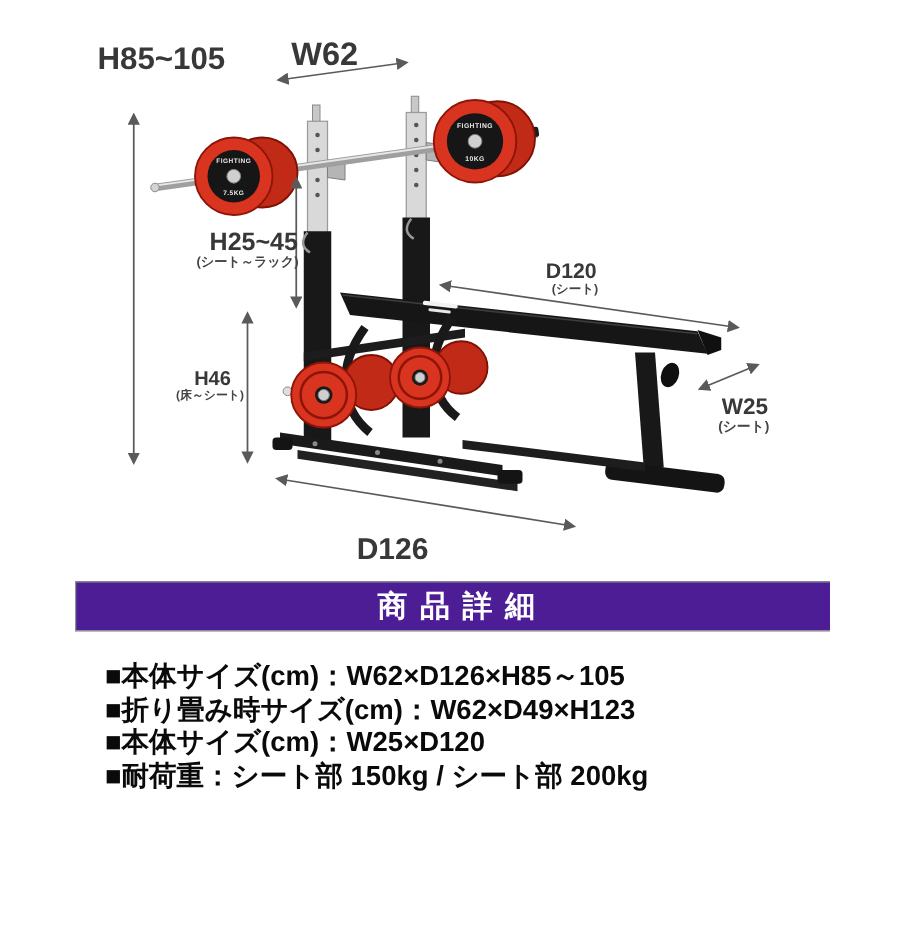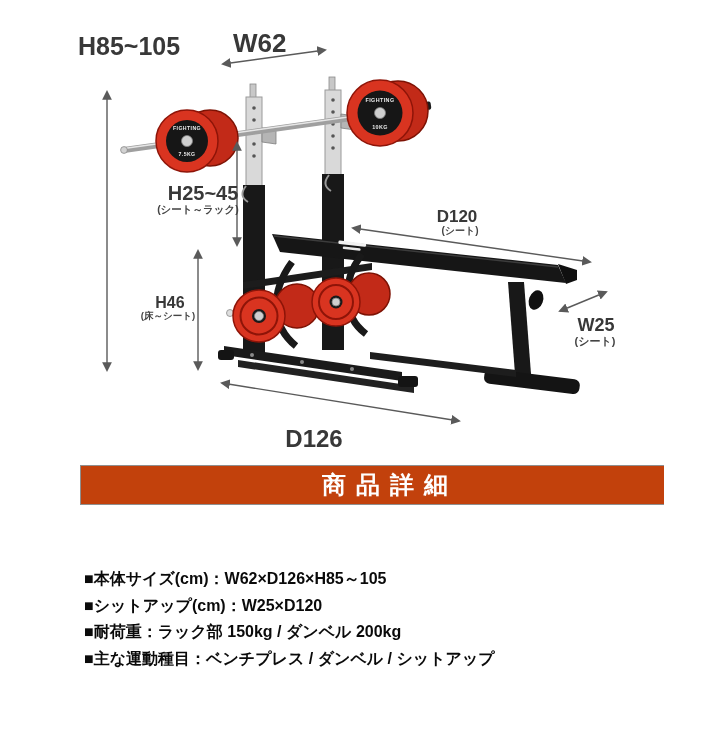--- a/index.html
+++ b/index.html
@@ -6,29 +6,29 @@
   .canvas{
     position:relative;width:664px;height:756px;background:#ffffff;overflow:hidden;
     font-family:"Liberation Sans","DejaVu Sans",sans-serif;
   }
   .diagram-svg{position:absolute;left:0;top:0;}
   .dim-label{fill:#383838;font-weight:800;font-family:"Liberation Sans","DejaVu Sans",sans-serif;}
   .dim-note{fill:#444;font-weight:700;font-family:"Liberation Sans","DejaVu Sans",sans-serif;}
   .plate-text{fill:#e9e9e9;font-weight:700;font-family:"Liberation Sans","DejaVu Sans",sans-serif;letter-spacing:.4px;}
   .section-bar{
     position:absolute;left:60px;top:465px;width:610px;height:40px;
-    background:#c2410c;border:1px solid #8f8f8f;box-sizing:border-box;
-    display:flex;align-items:center;justify-content:center;margin-left:20px;
+    background:#4c1d95;border:1px solid #8f8f8f;box-sizing:border-box;
+    display:flex;align-items:center;justify-content:center;
   }
   .section-bar span{
     color:#ffffff;font-size:24px;font-weight:800;letter-spacing:10px;text-indent:10px;
   }
   .specs{
-    position:absolute;left:84px;top:566px;width:600px;
-    color:#0a0a0a;font-size:16px;font-weight:800;
+    position:absolute;left:84px;top:528px;width:600px;
+    color:#0a0a0a;font-size:22px;font-weight:800;
   }
   .spec-row{line-height:26.5px;white-space:nowrap;}
 </style>
 </head>
 <body>
 
 <div class="canvas">
 
   <svg class="diagram-svg" width="720" height="460" viewBox="0 0 720 460">
     <defs>
@@ -162,18 +162,18 @@
       <text x="314" y="447" font-size="24" text-anchor="middle" class="dim-label">D126</text>
     </g>
   </svg>
 
   <div class="section-bar">
     <span>商品詳細</span>
   </div>
 
   <div class="specs">
     <div class="spec-row">■本体サイズ(cm)：W62×D126×H85～105</div>
-    <div class="spec-row">■シットアップ(cm)：W25×D120</div>
-    <div class="spec-row">■耐荷重：ラック部 150kg / ダンベル 200kg</div>
-    <div class="spec-row">■主な運動種目：ベンチプレス / ダンベル / シットアップ</div>
+    <div class="spec-row">■折り畳み時サイズ(cm)：W62×D49×H123</div>
+    <div class="spec-row">■本体サイズ(cm)：W25×D120</div>
+    <div class="spec-row">■耐荷重：シート部 150kg / シート部 200kg</div>
   </div>
 
 </div>
 
 </body></html>

